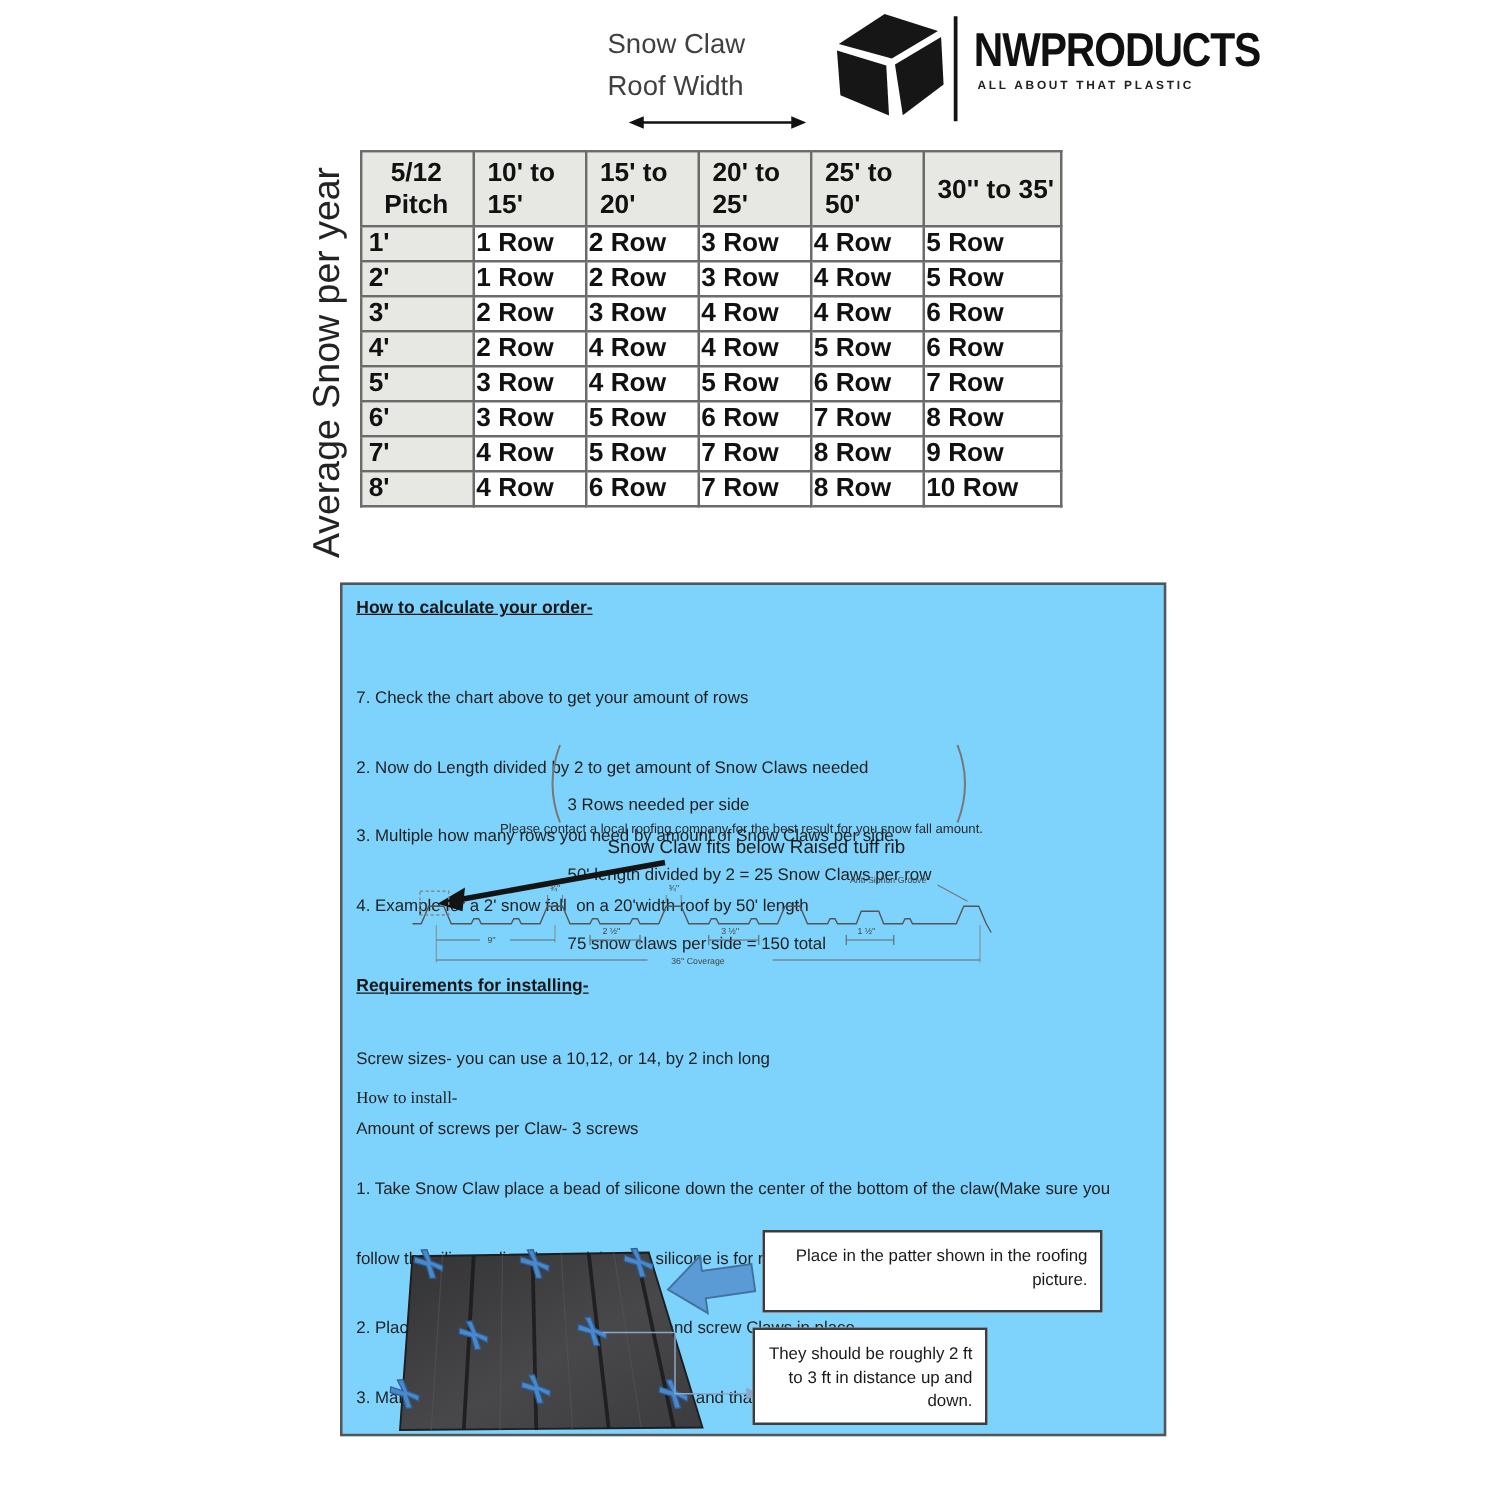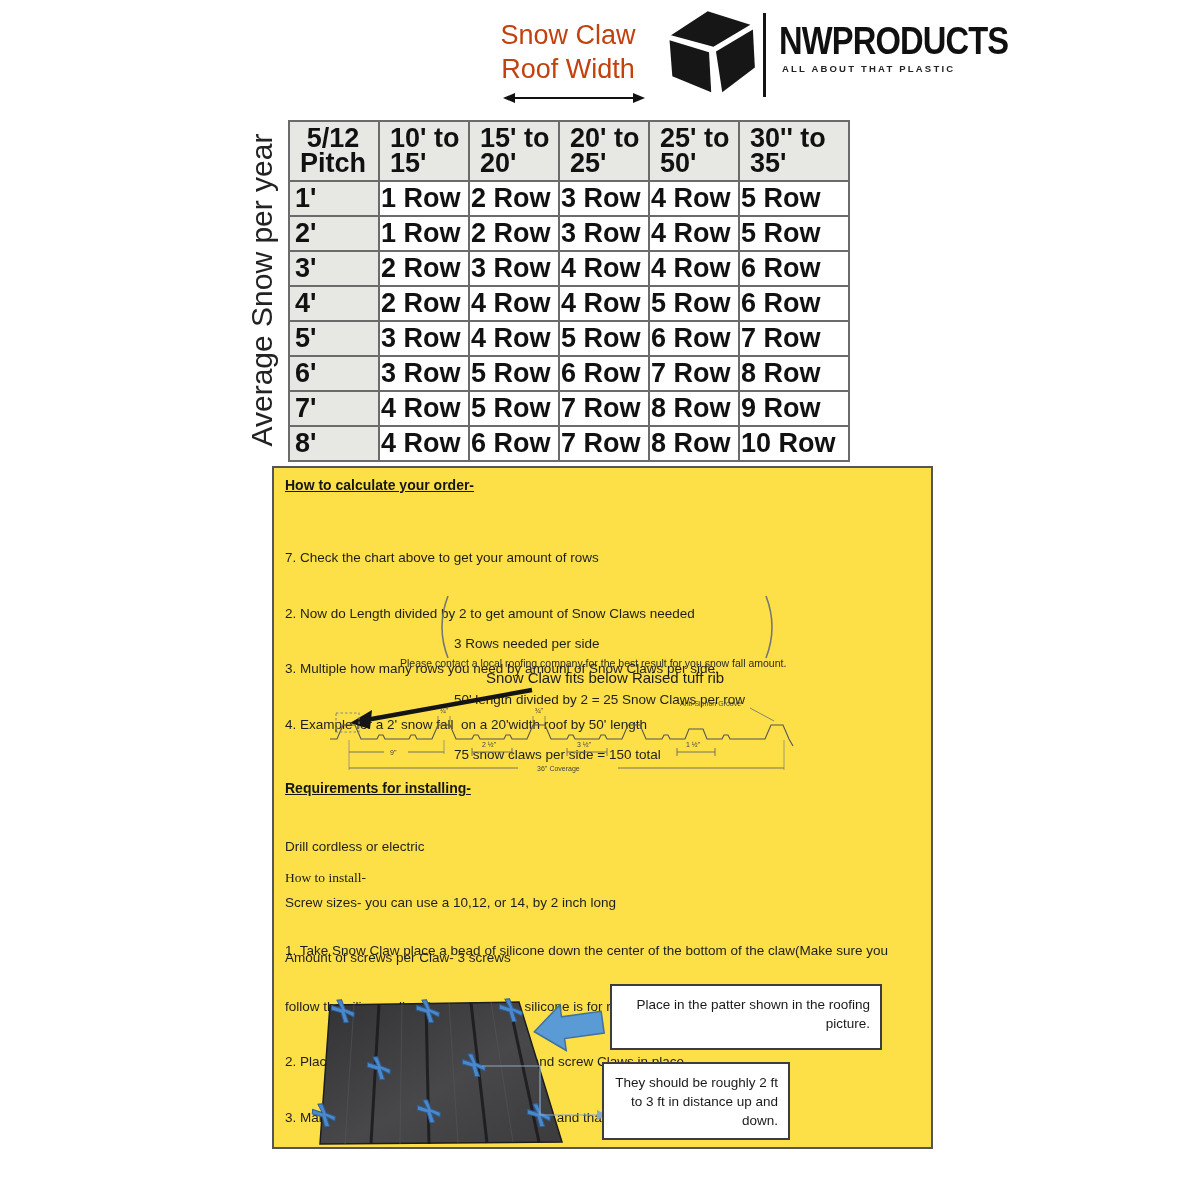--- a/index.html
+++ b/index.html
@@ -1,39 +1,39 @@
 <!DOCTYPE html>
 <html><head>
 <meta charset="utf-8">
 <style>
   html,body{margin:0;padding:0;}
   body{width:1200px;height:1200px;background:#fff;font-family:"Liberation Sans",sans-serif;color:#1b1b1b;position:relative;overflow:hidden;}
   .abs{position:absolute;}
 
   
-  .title-block{left:486px;top:18px;width:164px;text-align:center;font-size:27px;color:#c2410c;line-height:34px;}
+  .title-block{left:486px;top:18px;width:164px;text-align:left;font-size:22px;color:#404040;line-height:34px;}
   .brand{left:779px;top:20px;font-size:38px;font-weight:bold;color:#101010;transform:scaleX(.86);transform-origin:left top;letter-spacing:-1px;white-space:nowrap;}
   .tagline{left:782px;top:63px;font-size:9.5px;font-weight:bold;letter-spacing:2.2px;color:#222;white-space:nowrap;text-align:right;}
   .divider{left:763px;top:13px;width:3px;height:84px;background:#141414;}
 
   
   .side-label{left:102px;top:268px;width:320px;height:44px;transform:rotate(-90deg);font-size:30px;color:#232323;text-align:center;line-height:44px;white-space:nowrap;}
 
   
-  table.snow{border-collapse:collapse;table-layout:fixed;position:absolute;left:288px;top:120px;width:560px;font-weight:bold;font-size:27px;color:#111;}
+  table.snow{border-collapse:collapse;table-layout:fixed;position:absolute;left:288px;top:120px;width:560px;font-weight:bold;font-size:21px;color:#111;}
   table.snow td,table.snow th{border:2px solid #6b6b6b;overflow:hidden;white-space:normal;}
   table.snow{border:2px solid #444;}
   th.hd{background:#e7e7e4;height:54px;text-align:left;padding:2px 4px 2px 10px;line-height:25px;font-weight:bold;vertical-align:middle;}
   th.hd.first{text-align:center;padding-left:2px;}
   td.rowlab{background:#e7e7e4;text-align:left;padding-left:5px;}
   td.val{background:#fff;text-align:left;}
   table.snow tr.datarow{height:27px;}
 
   
-  .main-box{left:272px;top:466px;width:657px;height:679px;border:2px solid #555;background:#fde047;}
+  .main-box{left:272px;top:466px;width:657px;height:679px;border:2px solid #555;background:#7dd3fc;}
   .h-underline{font-size:14px;font-weight:bold;text-decoration:underline;color:#161616;white-space:nowrap;}
   .body-lines{font-size:13.5px;line-height:18.5px;color:#1e1e1e;white-space:pre;}
   .small-note{font-size:10.5px;color:#2a2a2a;white-space:nowrap;}
   .callout{border:2px solid #3d3d3d;background:#fff;font-size:13.5px;line-height:19px;padding:9px 10px;color:#1a1a1a;box-sizing:border-box;text-align:right;}
 </style>
 </head>
 <body>
 
 <div class="abs title-block">
   <div>Snow Claw</div>
@@ -235,21 +235,20 @@
       <text x="364" y="53">1 ½''</text>
       <text x="122" y="19" text-anchor="middle">¾''</text>
       <text x="217" y="19" text-anchor="middle">¾''</text>
       <text x="215" y="77">36'' Coverage</text>
       <text x="358" y="12">Anti-Siphon Groove</text>
     </g>
   </svg>
 
   <div class="abs h-underline" style="left:11px;top:312px;">Requirements for installing-</div>
   <div class="abs body-lines" style="left:11px;top:333px;">
-    <div>Drill cordless or electric</div>
     <div>Screw sizes- you can use a 10,12, or 14, by 2 inch long</div>
     <div>Amount of screws per Claw- 3 screws</div>
   </div>
 
   <div class="abs" style="left:11px;top:402px;font-size:13.5px;font-family:Liberation Serif, serif;">How to install-</div>
   <div class="abs body-lines" style="left:11px;top:437px;">
     <div>1. Take Snow Claw place a bead of silicone down the center of the bottom of the claw(Make sure you</div>
     <div>follow the silicone direction and that the silicone is for roofing).</div>
     <div>2. Place Snow Claw on the raised tuff rib and screw Claws in place.</div>
     <div>3. Make sure you follow the silicone direction and that the silicone is for roofing.</div>

